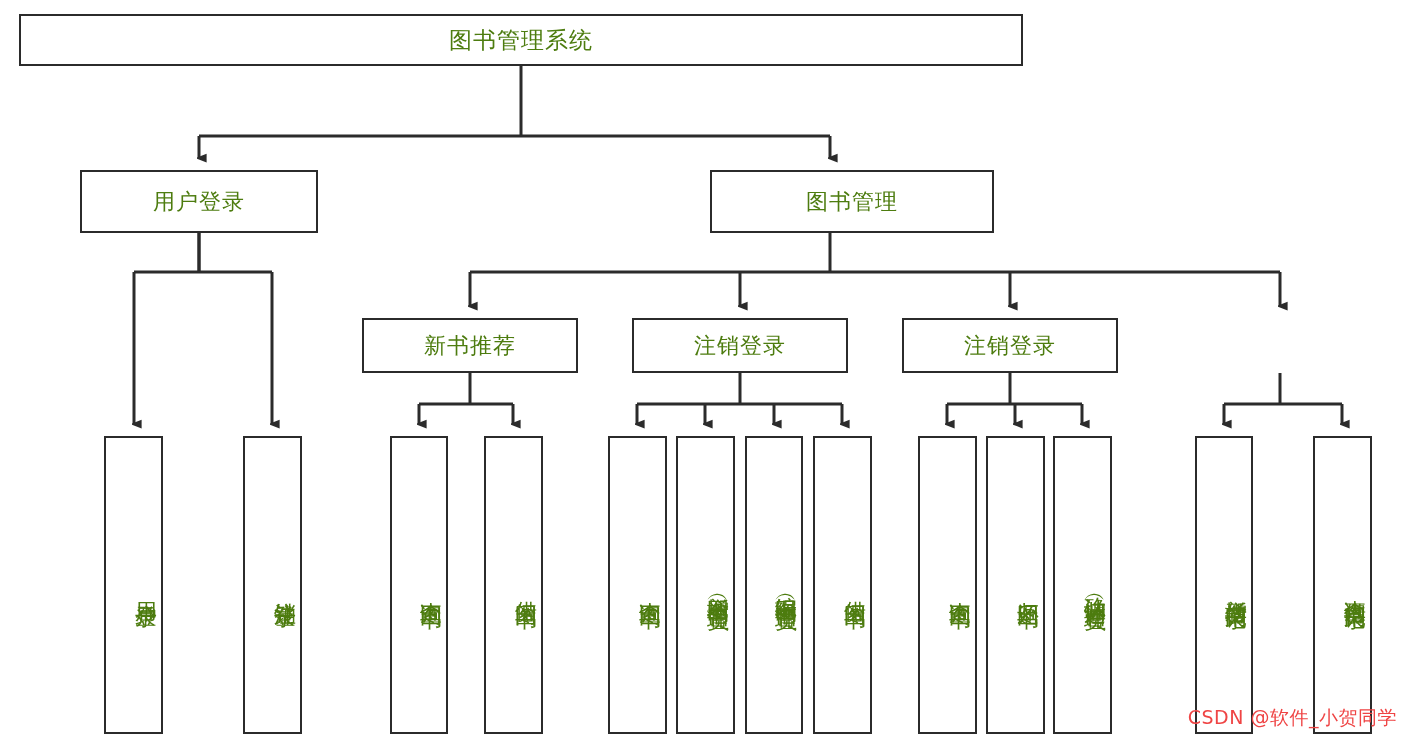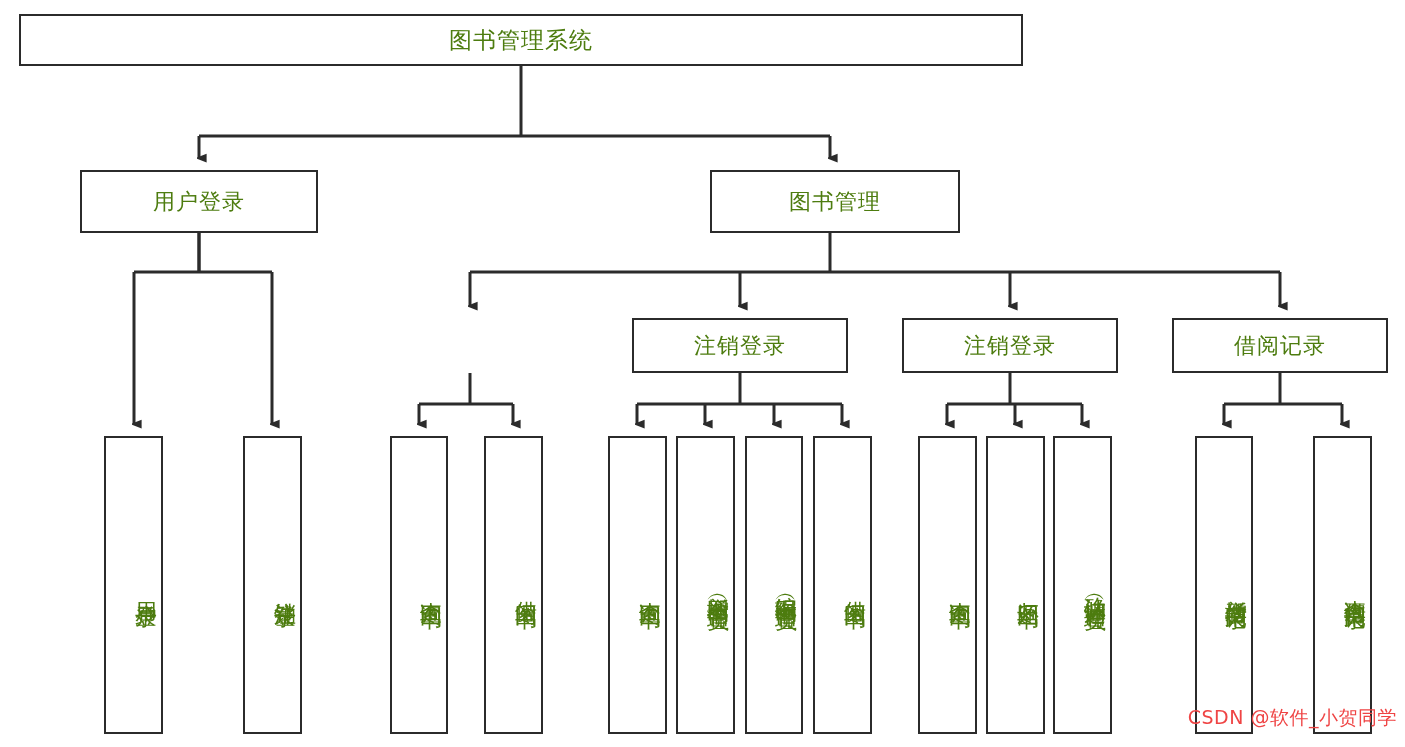--- a/index.html
+++ b/index.html
@@ -68,25 +68,25 @@
       <path d="M1280,373 L1280,404"></path>
       <path d="M1224,404 L1342,404"></path>
       <path d="M1224,404 L1224,424" marker-end="url(#arrow)"></path>
       <path d="M1342,404 L1342,424" marker-end="url(#arrow)"></path>
     </g>
   </svg>
 
   <div class="node h root" style="left:19px;top:14px;width:1004px;height:52px;">图书管理系统</div>
 
   <div class="node h" style="left:80px;top:170px;width:238px;height:63px;">用户登录</div>
-  <div class="node h" style="left:710px;top:170px;width:250px;height:63px;">图书管理</div>
+  <div class="node h" style="left:710px;top:170px;width:284px;height:63px;">图书管理</div>
 
+  <div class="node h" style="left:362px;top:318px;width:216px;height:55px;">新书推荐</div>
   <div class="node h" style="left:632px;top:318px;width:216px;height:55px;">注销登录</div>
   <div class="node h" style="left:902px;top:318px;width:216px;height:55px;">注销登录</div>
-  <div class="node h" style="left:1172px;top:318px;width:216px;height:55px;">借阅记录</div>
 
   <div class="node v" style="left:104px;top:436px;width:59px;height:298px;">用户登录</div>
   <div class="node v" style="left:243px;top:436px;width:59px;height:298px;">注销登录</div>
 
   <div class="node v" style="left:390px;top:436px;width:58px;height:298px;">查询图书</div>
   <div class="node v" style="left:484px;top:436px;width:59px;height:298px;">借阅图书</div>
 
   <div class="node v" style="left:608px;top:436px;width:59px;height:298px;">查询图书</div>
   <div class="node v" style="left:676px;top:436px;width:59px;height:298px;">新增图书（管理员）</div>
   <div class="node v" style="left:745px;top:436px;width:58px;height:298px;">编辑图书（管理员）</div>

